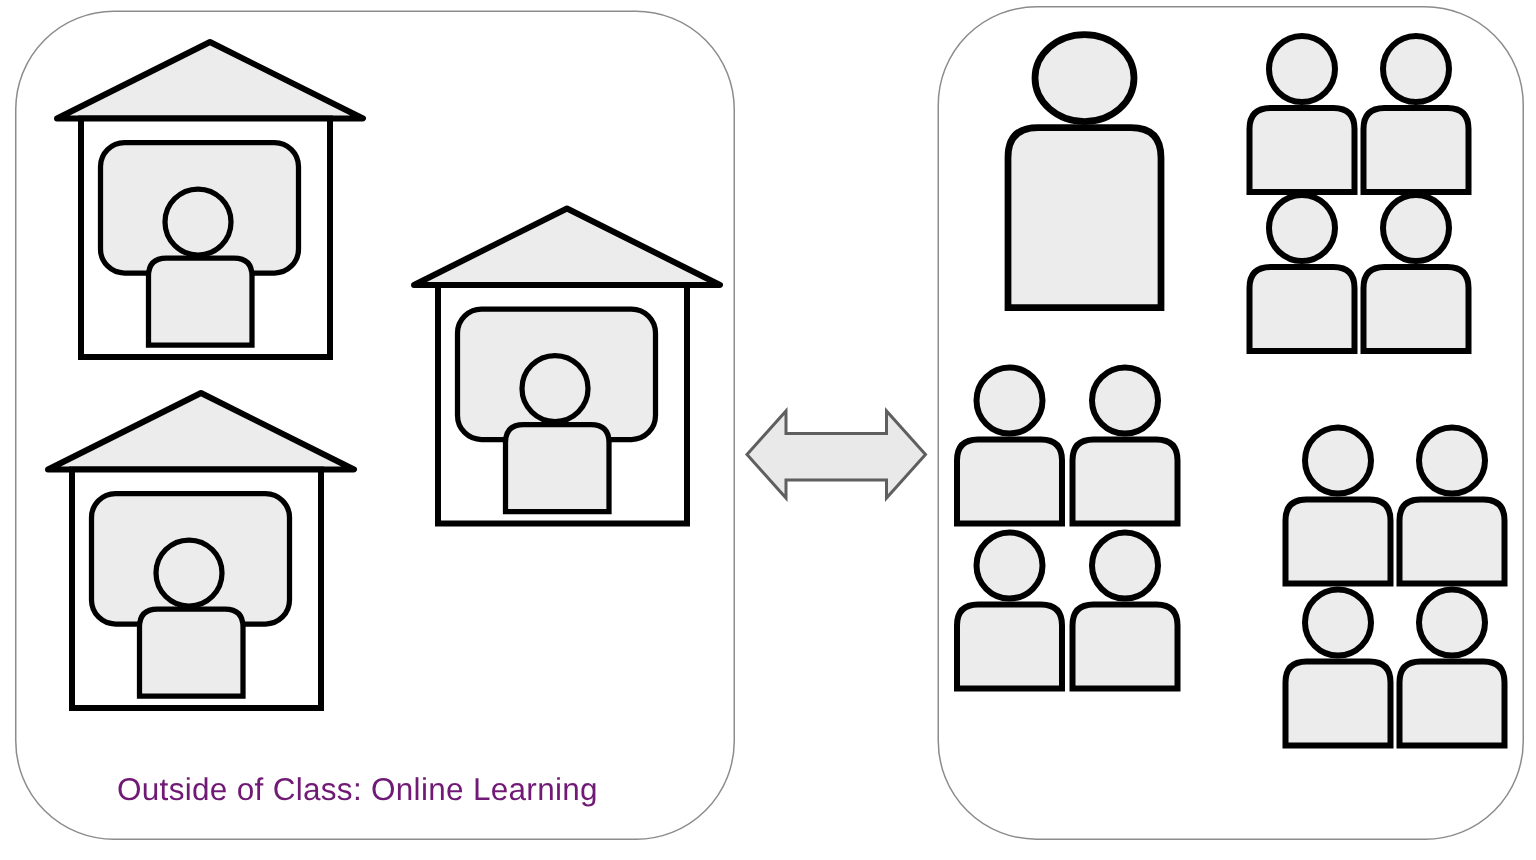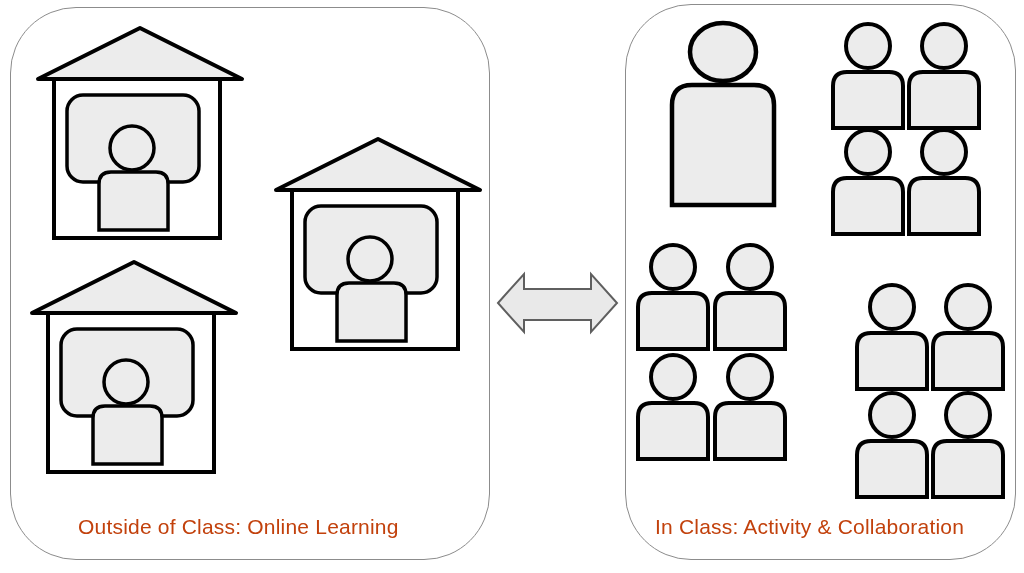--- a/index.html
+++ b/index.html
@@ -16,21 +16,21 @@
     border:1.5px solid #8c8c8c;
     border-radius:66px;
     box-sizing:border-box;
   }
   .panel.left{left:10px;top:7px;width:480px;height:553px;}
   .panel.right{left:625px;top:4px;width:391px;height:556px;}
   svg{position:absolute;overflow:visible;display:block;}
   .label{
     position:absolute;
     font-size:21px;
-    color:#c2410c;
+    color:#701a75;
     white-space:nowrap;
     line-height:1.25;
     letter-spacing:0.2px;
     text-align:right;
   }
   .label.left-label{left:78px;top:514px;}
   .label.right-label{left:655px;top:514px;}
 </style>
 </head>
 <body>
@@ -118,15 +118,14 @@
   <svg style="left:931px;top:283px" width="74" height="108">
       <use href="#sym-person"></use>
     </svg>
   <svg style="left:855px;top:391px" width="74" height="108">
       <use href="#sym-person"></use>
     </svg>
   <svg style="left:931px;top:391px" width="74" height="108">
       <use href="#sym-person"></use>
     </svg>
 
-  <div class="label right-label">In Class: Activity &amp; Collaboration</div>
 
 </div>
 
 </body></html>

